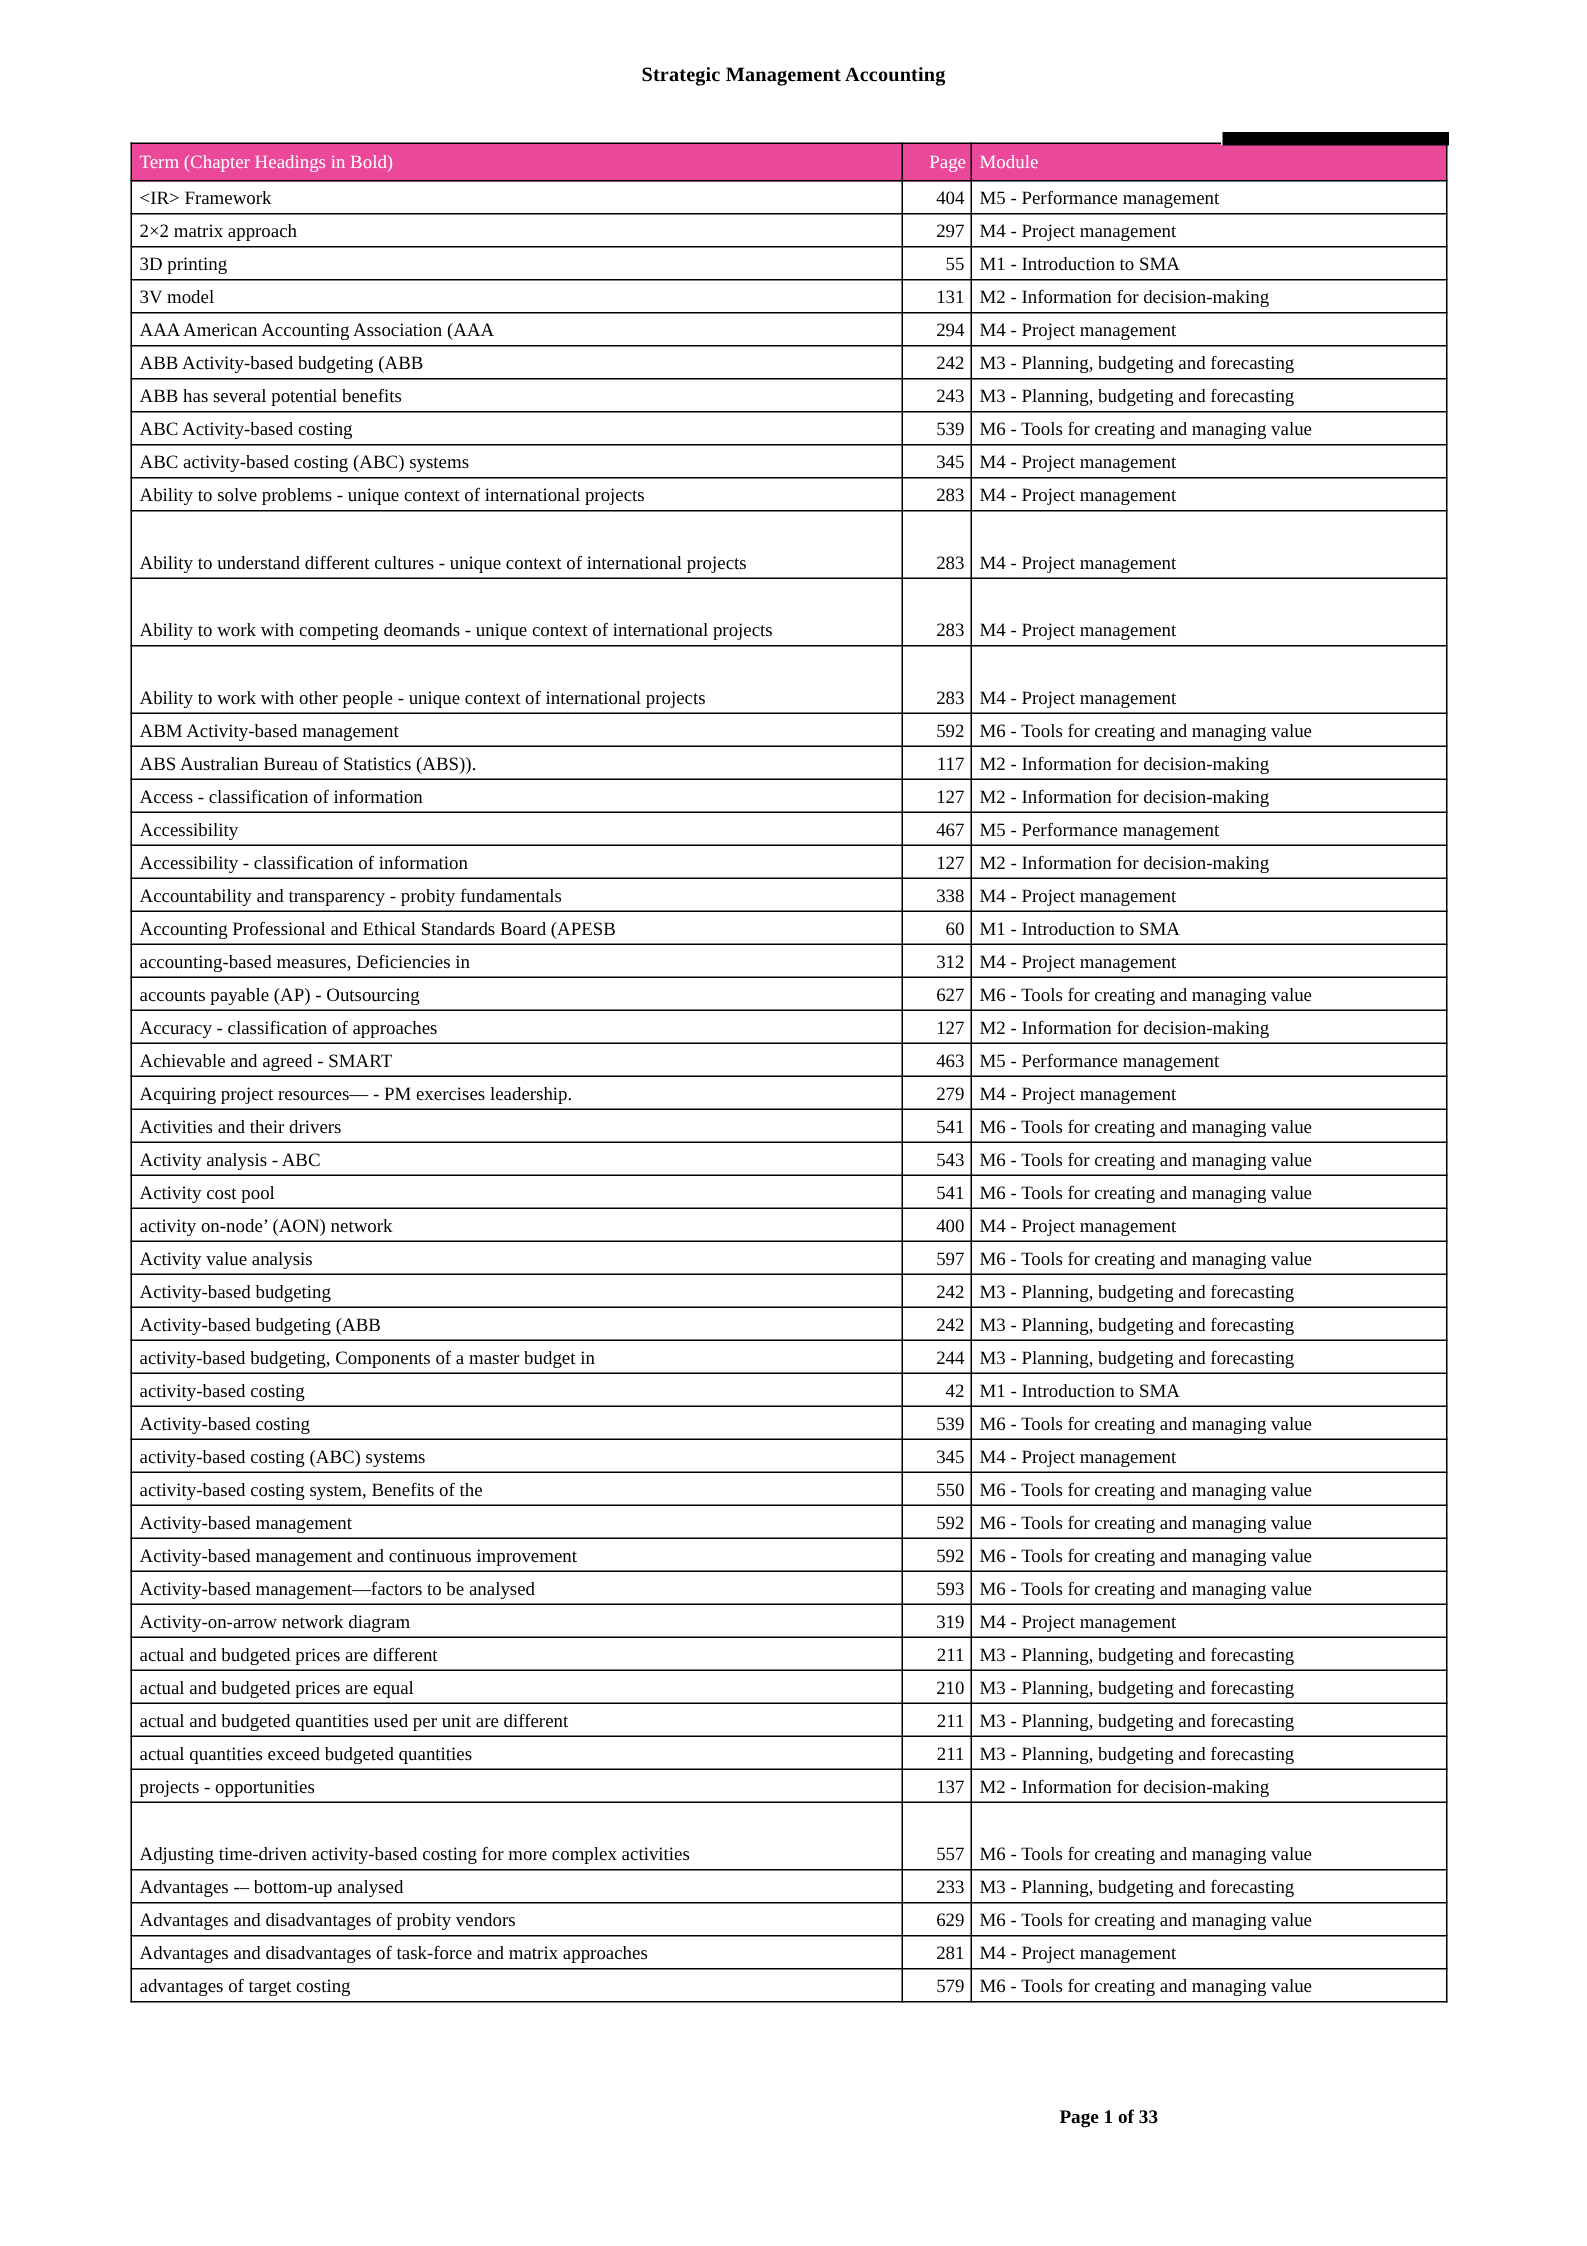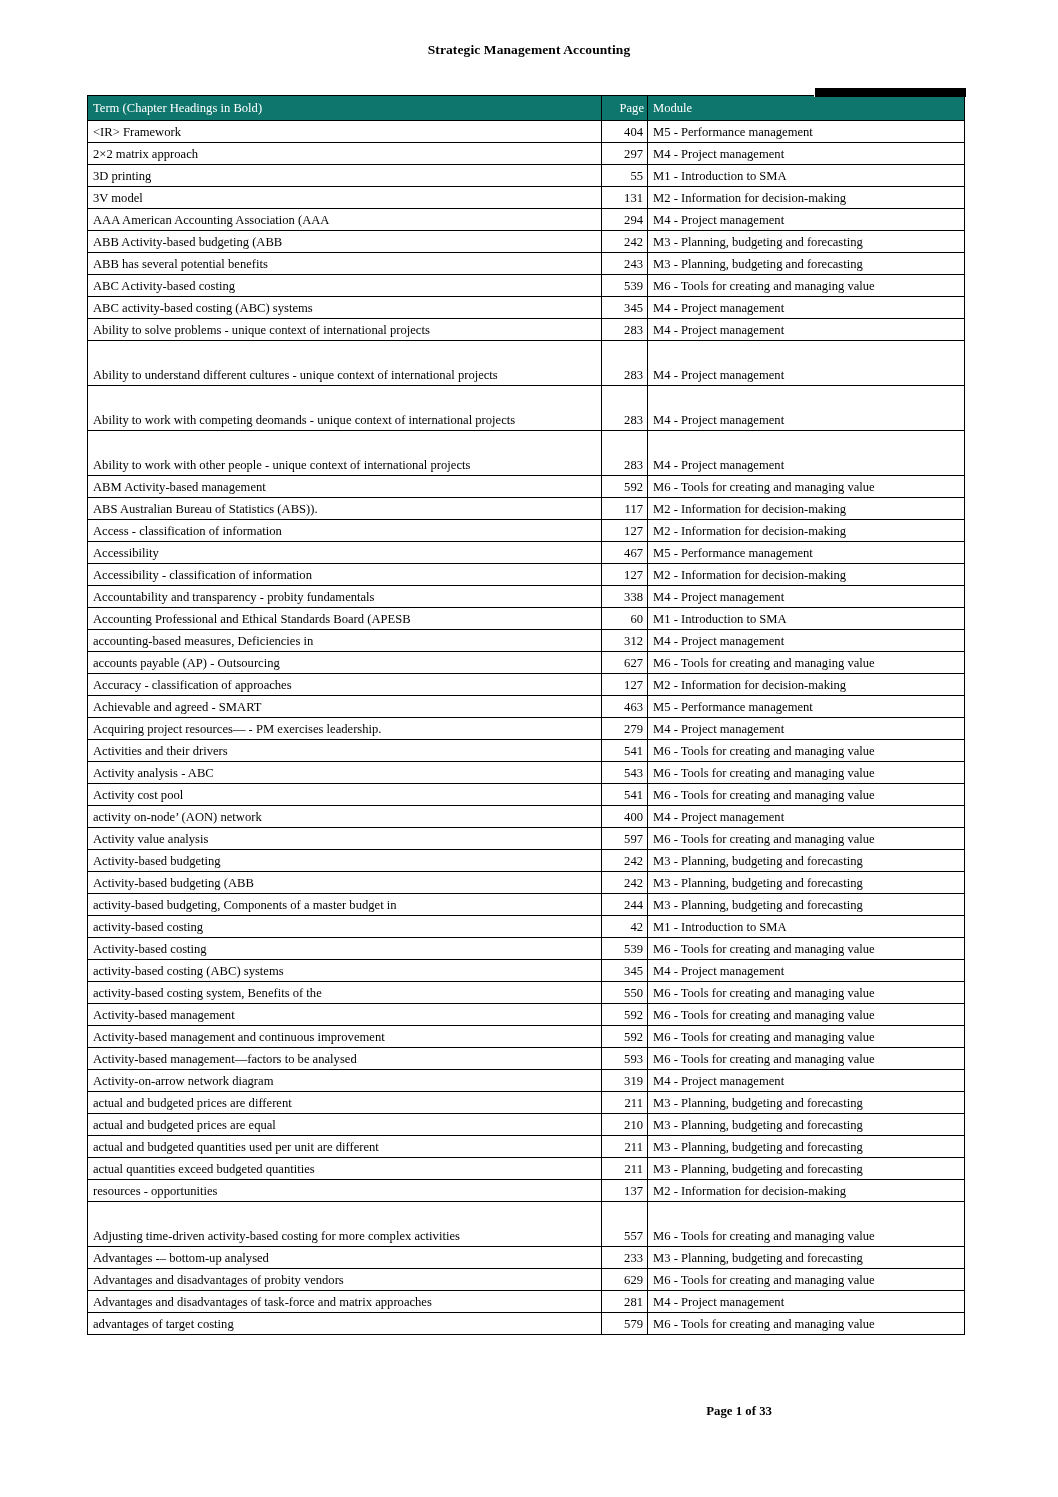--- a/index.html
+++ b/index.html
@@ -58,21 +58,21 @@
     border: 1.6px solid #000000;
     padding: 0 4px 0 5px;
     vertical-align: bottom;
     line-height: 1.40;
     font-weight: normal;
     white-space: normal;
   }
 
   
   table.index-table thead th {
-    background: #0f766e;
+    background: #ec4899;
     color: #ffffff;
     text-align: left;
     font-weight: normal;
     height: 23px;
     border-color: #000000;
     vertical-align: middle;
     padding-top: 1px;
   }
   table.index-table thead th.th-page {
     text-align: right;
@@ -363,21 +363,21 @@
             <td class="cell-term">actual and budgeted quantities used per unit are different</td>
             <td class="cell-page">211</td>
             <td class="cell-mod">M3 - Planning, budgeting and forecasting</td>
           </tr>
           <tr class="row-1">
             <td class="cell-term">actual quantities exceed budgeted quantities</td>
             <td class="cell-page">211</td>
             <td class="cell-mod">M3 - Planning, budgeting and forecasting</td>
           </tr>
           <tr class="row-1">
-            <td class="cell-term">resources - opportunities</td>
+            <td class="cell-term">projects - opportunities</td>
             <td class="cell-page">137</td>
             <td class="cell-mod">M2 - Information for decision-making</td>
           </tr>
           <tr class="row-2">
             <td class="cell-term bold-term">Adjusting time-driven activity-based costing for more complex activities</td>
             <td class="cell-page">557</td>
             <td class="cell-mod">M6 - Tools for creating and managing value</td>
           </tr>
           <tr class="row-1">
             <td class="cell-term">Advantages -– bottom-up analysed</td>

